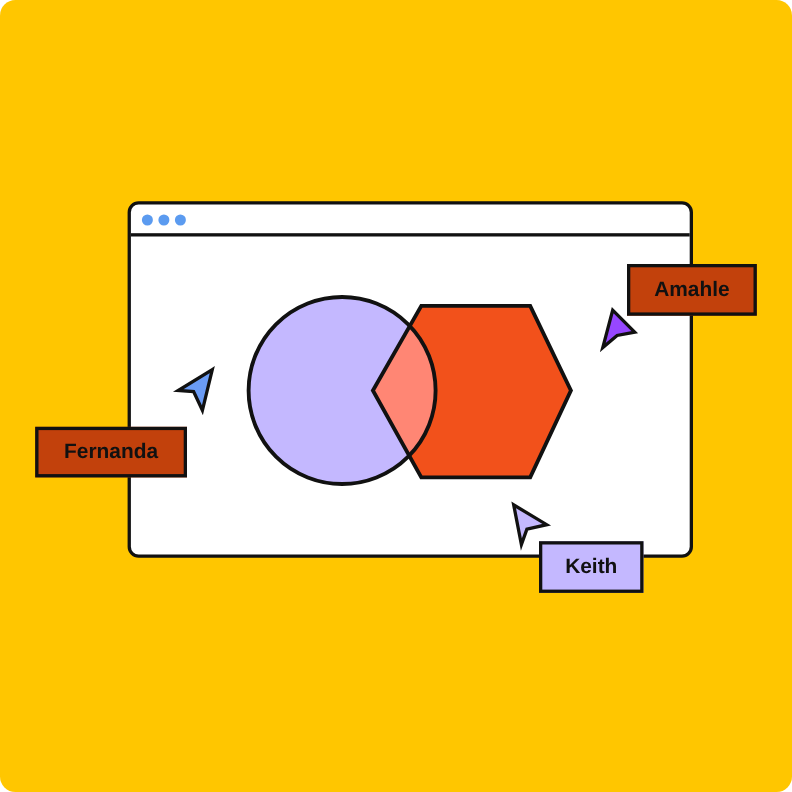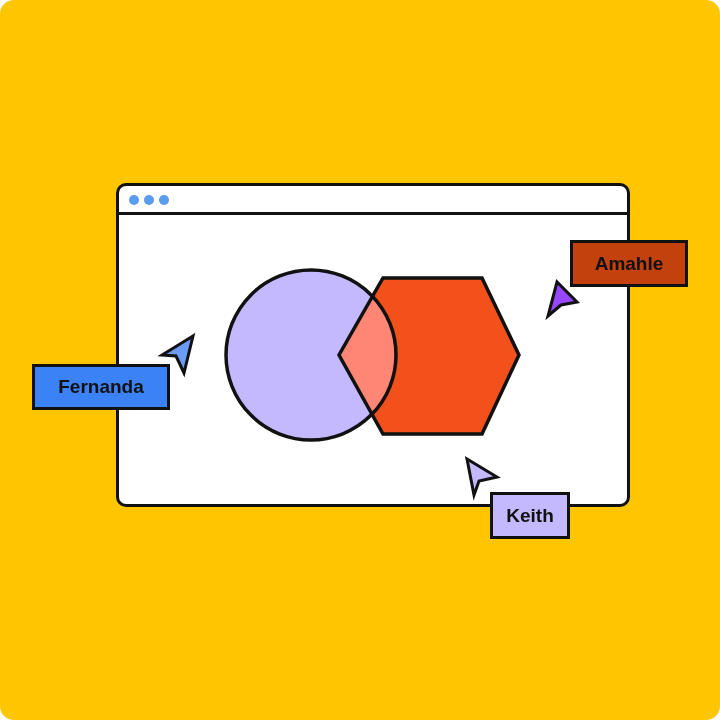--- a/index.html
+++ b/index.html
@@ -58,25 +58,25 @@
     <circle cx="311" cy="355" r="85" fill="none" stroke="#111" stroke-width="3.5"></circle>
     <polygon points="383,278 482,278 519,355 482,434 383,434 339,355" fill="none" stroke="#111" stroke-width="3.5" stroke-linejoin="miter"></polygon>
 
     <polygon points="193,336 162,355 176,356 184,373" fill="#6A9BF5" stroke="#111" stroke-width="3" stroke-linejoin="miter"></polygon>
 
     <polygon points="557,282 548,316 561,305 577,302" fill="#9747FF" stroke="#111" stroke-width="3" stroke-linejoin="miter"></polygon>
 
     <polygon points="467,459 474,495 479,481 497,477" fill="#C4B8FF" stroke="#111" stroke-width="3" stroke-linejoin="miter"></polygon>
   </svg>
 
-  <div class="tag" style="left:32px; top:364px; width:138px; height:46px; background:#3b82f6;">
+  <div class="tag" style="left:32px; top:388px; width:138px; height:46px; background:#c2410c;">
     <span>Fernanda</span>
   </div>
 
   <div class="tag" style="left:570px; top:240px; width:118px; height:47px; background:#c2410c;">
     <span>Amahle</span>
   </div>
 
-  <div class="tag" style="left:490px; top:492px; width:80px; height:47px; background:#C4B8FF;">
+  <div class="tag" style="left:490px; top:492px; width:95px; height:47px; background:#C4B8FF;">
     <span>Keith</span>
   </div>
 
 </div>
 
 </body></html>

